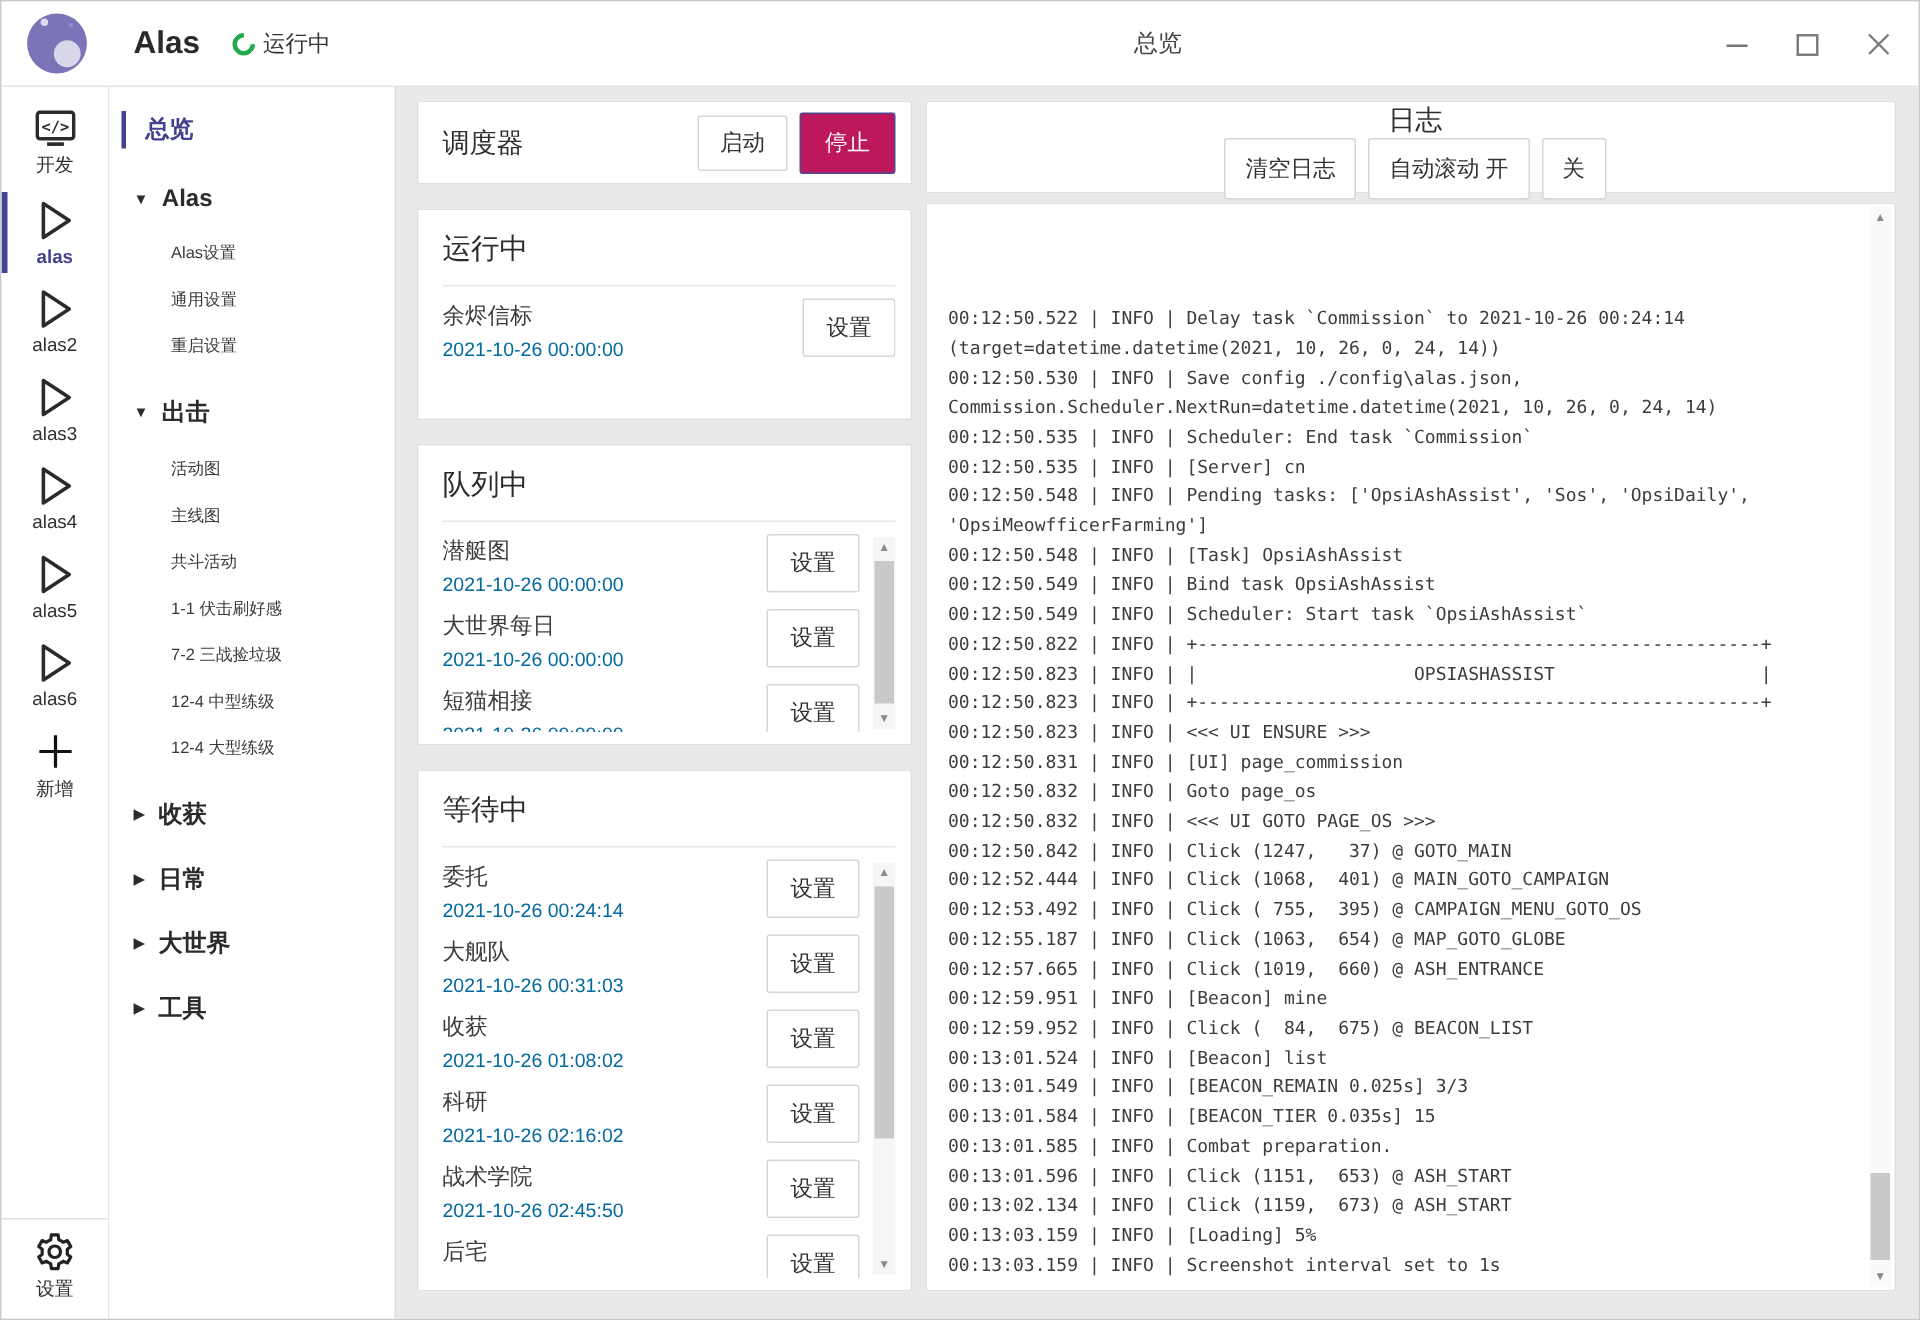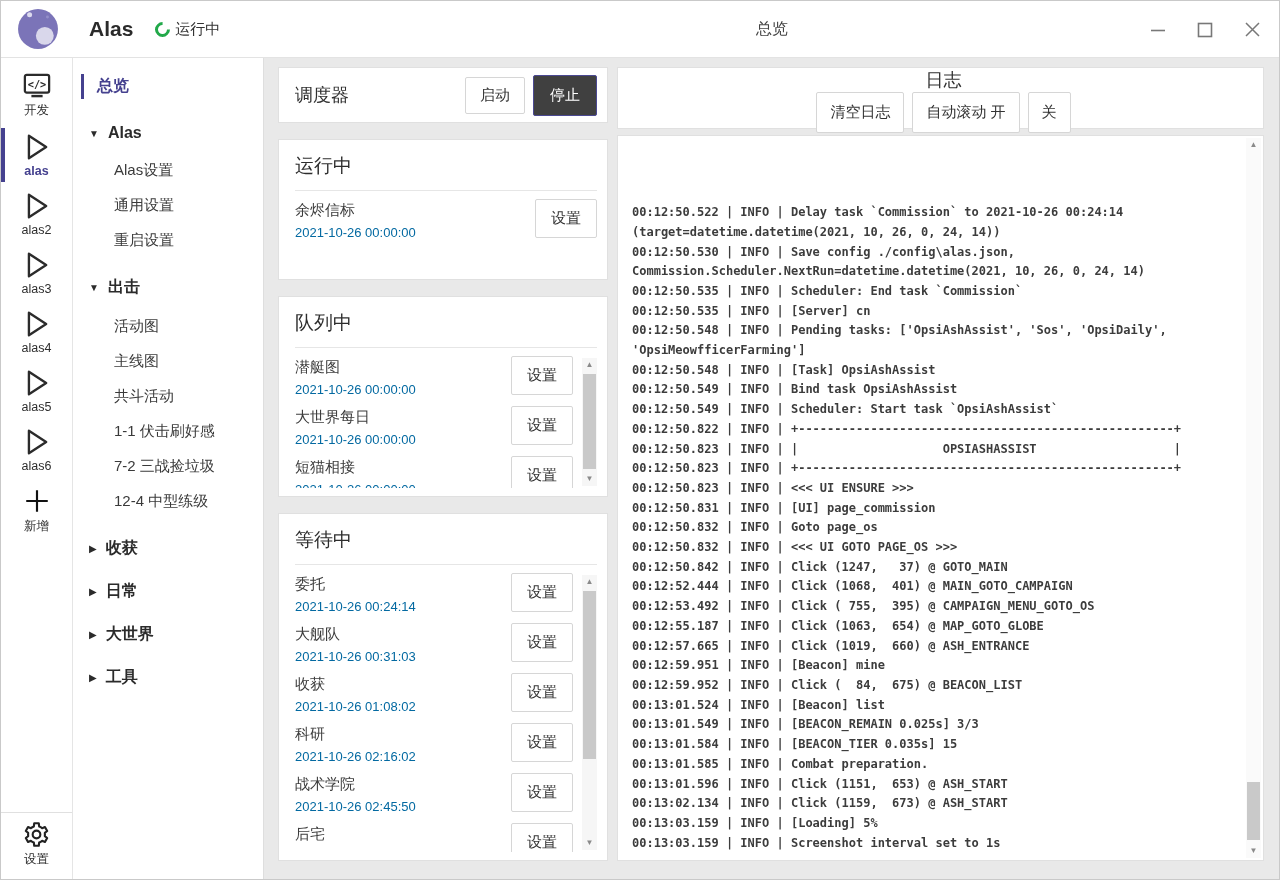--- a/index.html
+++ b/index.html
@@ -27,33 +27,33 @@
   .ic-spacer { flex:1; }
   .ic-bottom { border-top:1px solid #e0e0e0; padding:8px 0 10px; }
 
   
   .menubar { width:191px; flex:0 0 191px; background:#fff; border-right:1px solid #dedede; padding:14px 0 0 0; overflow:hidden; }
   .menu-item-top { position:relative; padding:4px 0 4px 24px; font-size:16px; font-weight:bold; color:#45418f; margin-bottom:14px; }
   .menu-item-top::before { content:""; position:absolute; left:8px; top:2px; bottom:2px; width:3px; background:#45418f; }
   .menu-group { display:flex; align-items:center; gap:9px; padding:9px 0 9px 16px; font-size:16px; font-weight:bold; color:#2b2b2b; margin-top:4px; }
   .tri { font-size:10px; color:#2b2b2b; }
   .menu-children { padding:2px 0 6px; }
-  .menu-child { padding:8px 13px 8px 41px; font-size:15px; color:#3a3a3a; }
+  .menu-child { padding:8px 13px 8px 41px; font-size:11px; color:#3a3a3a; }
 
   
   .main { flex:1; background:#e9e9e9; padding:9px 15px 18px 14px; display:flex; gap:9px; min-width:0; }
   .col-left { width:330px; flex:0 0 330px; display:flex; flex-direction:column; }
   .col-right { flex:1; display:flex; flex-direction:column; min-width:0; }
   .card { background:#fff; border:1px solid #e0e0e0; }
 
   .sched-card { height:56px; display:flex; align-items:center; justify-content:space-between; padding:0 10px 0 16px; }
   .sched-title { font-size:18px; color:#2f2f2f; }
   .sched-btns { display:flex; align-items:center; gap:8px; }
   .btn { background:#fff; border:1px solid #d6d6d6; border-radius:2px; font-size:15px; color:#333; padding:8px 14px; font-family:inherit; }
-  .btn-primary { background:#404040; border-color:#4b4992; color:#fff; padding:10px 16px; }
+  .btn-primary { background:#be185d; border-color:#4b4992; color:#fff; padding:10px 16px; }
 
   .sec-card { margin-top:16px; padding:13px 10px 8px 16px; display:flex; flex-direction:column; min-height:0; }
   .sec-card.grow { flex:1; }
   .sec-title { font-size:19px; color:#2d2d2d; }
   .sec-hr { border:none; border-top:1px solid #e6e6e6; margin:11px 0 0; }
   .task-scroll { position:relative; overflow:hidden; margin-top:2px; }
   .task-scroll.with-sb { padding-right:24px; }
   .h-running { height:78px; }
   .h-queued { height:138px; }
   .h-waiting { flex:1; }
@@ -70,21 +70,21 @@
   .vscroll.q .sb-thumb { top:16px; height:95px; }
   .vscroll.w .sb-thumb { top:16px; height:168px; }
   .vscroll.log-sb { top:2px; right:2px; bottom:2px; background:#fafafa; }
   .vscroll.log-sb .sb-thumb { bottom:18px; height:58px; }
 
   .log-head-card { height:62px; display:flex; align-items:center; justify-content:space-between; padding:0 10px 0 16px;flex-direction:column; }
   .log-title { font-size:18px; color:#2f2f2f; }
   .log-btns { display:flex; gap:8px; }
   .log-btns .btn { padding:10px 13px; }
   .log-card { margin-top:6px; flex:1; position:relative; padding:8px 30px 8px 14px; min-height:0; overflow:hidden; }
-  .log-lines { font-family:"DejaVu Sans Mono","Liberation Mono",monospace; font-size:12px; line-height:19.7px; color:#3c3c3c; white-space:pre; overflow:hidden; height:100%;font-weight:bold; }
+  .log-lines { font-family:"DejaVu Sans Mono","Liberation Mono",monospace; font-size:12px; line-height:19.7px; color:#3c3c3c; white-space:pre; overflow:hidden; height:100%; }
 </style>
 </head>
 <body>
 
 <div class="window">
 
   <div class="topbar">
     <svg class="logo" viewBox="0 0 40 40">
       <circle cx="20" cy="20" r="19" fill="#7b74b8"></circle>
       <circle cx="26.5" cy="26.5" r="8.5" fill="#d9d7eb"></circle>
@@ -203,20 +203,21 @@
         <span>出击</span>
       </div>
       <div class="menu-children">
 
       <div class="menu-child">活动图</div>
           <div class="menu-child">主线图</div>
           <div class="menu-child">共斗活动</div>
           <div class="menu-child">1-1 伏击刷好感</div>
           <div class="menu-child">7-2 三战捡垃圾</div>
           <div class="menu-child">12-4 中型练级</div>
+          <div class="menu-child">12-4 大型练级</div>
         </div>
       <div>
 
           <div class="menu-group">
             <span class="tri">▶</span>
             <span>收获</span>
           </div>
 
           <div class="menu-group">
             <span class="tri">▶</span>

